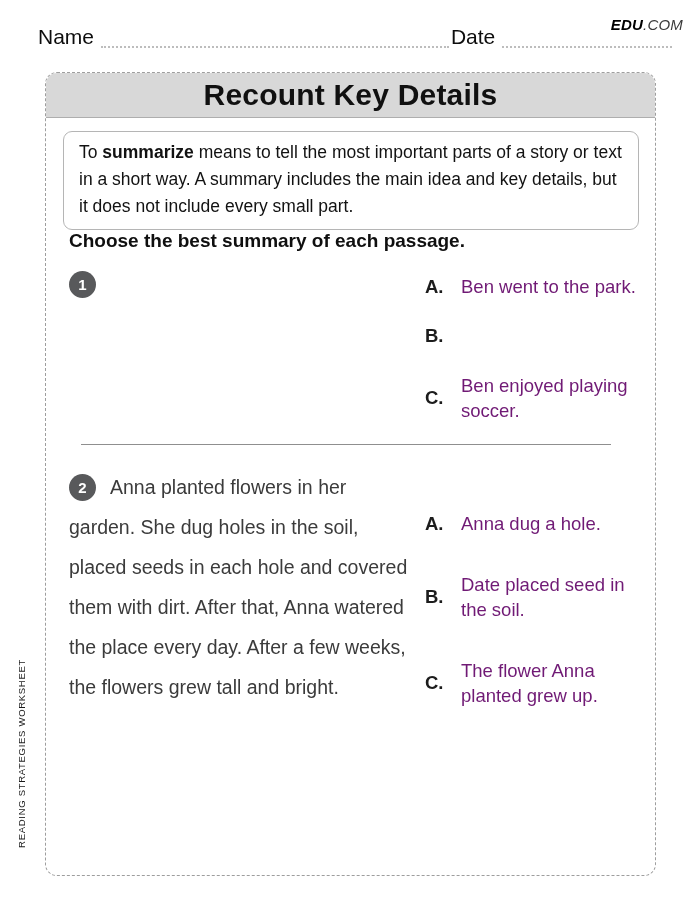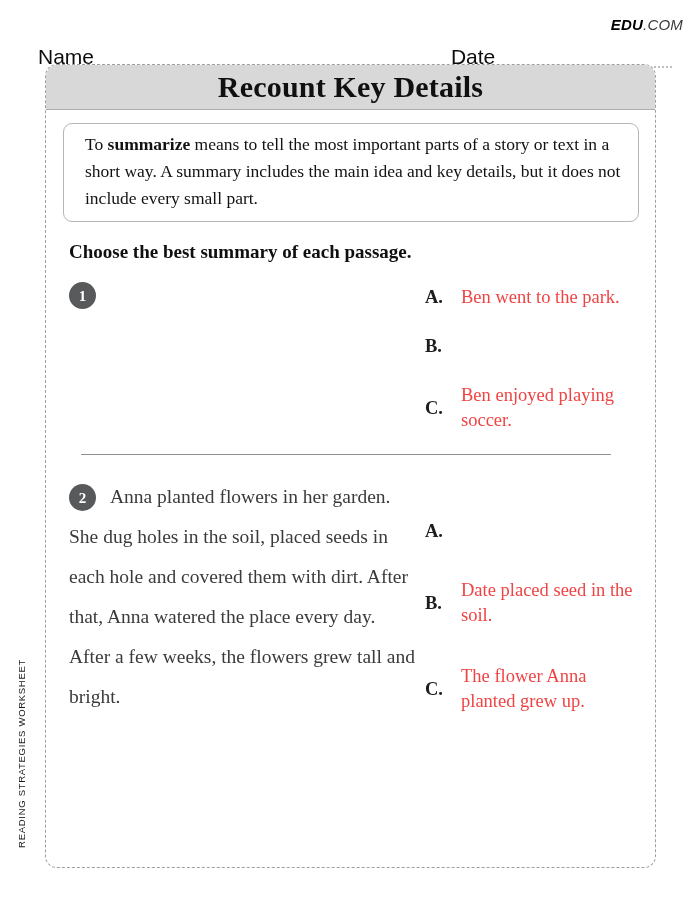--- a/index.html
+++ b/index.html
@@ -14,83 +14,82 @@
   
   .brand {
     position: absolute; top: 16px; right: 17px;
     font-style: italic; font-size: 15px; letter-spacing: .2px;
   }
   .brand-bold { font-weight: 800; color: #000; }
   .brand-rest { font-weight: 400; color: #3a3a3a; }
 
   
   .name-date-row {
-    position: absolute; top: 46px; left: 38px; right: 28px;
+    position: absolute; top: 26px; left: 38px; right: 28px;
     display: flex; align-items: flex-end; text-align: right;
   }
   .field-label { font-size: 21px; color: #0d0d0d; line-height: 1.05; white-space: nowrap; }
   .field-line { border-bottom: 2px dotted #bdbdbd; height: 19px; margin-left: 7px; }
   .line-name { flex: 2.05; }
   .line-date { flex: 1; }
   .date-label { margin-left: 2px; }
 
   
   .card {
-    position: absolute; top: 64px; left: 45px;
+    position: absolute; top: 72px; left: 45px;
     width: 611px; height: 804px;
     box-sizing: border-box;
     border: 1px dashed #9e9e9e;
     border-radius: 12px;
     background: #fff;
     overflow: hidden;
-    font-family: Liberation Serif, serif;
   }
   .title-bar {
     background: #d8d8d8;
     border-bottom: 1px solid #aeaeae;
     height: 44px;
     display: flex; align-items: center; justify-content: center;
   }
   .title-bar h1 {
     margin: 0; font-size: 30px; font-weight: 700; color: #101010; letter-spacing: .2px;
   }
   .content { padding: 13px 16px 0 17px; }
 
   .definition-box {
     border: 1.5px solid #b5b5b5;
     border-radius: 9px;
-    padding: 7px 11px 9px 21px;
+    padding: 7px 11px 9px 15px;
     font-size: 17.5px; line-height: 27px; color: #121212;
   }
   .definition-box b { font-weight: 700; }
 
   .instruction {
     font-size: 19px; font-weight: 700; color: #0f0f0f;
-    margin: 19px 0 12px 6px;
+    margin: 0 0 12px 6px;
   }
 
   .question { display: flex; gap: 10px; }
   .passage-col {
     width: 352px; box-sizing: border-box; padding-left: 6px;
     font-size: 19.5px; line-height: 40px; color: #3b3b3b;
   }
   .num-circle {
     float: left;
     width: 27px; height: 27px; border-radius: 50%;
     background: #58595b; color: #ffffff;
     font-weight: 700; font-size: 15px;
     display: flex; align-items: center; justify-content: center;
     margin: 7px 14px 0 0;
   }
   .options-col { flex: 1; display: flex; flex-direction: column; }
   .options-q1 { padding-top: 10px; gap: 26px; }
   .options-q2 { padding-top: 44px; gap: 36px; }
   .option { display: flex; align-items: center; gap: 14px; cursor: pointer; }
   .option-letter { font-weight: 700; font-size: 18.5px; color: #1c1c1c; width: 22px; flex: none; }
-  .option-text { font-size: 18.5px; line-height: 25px; color: #ef4444; }
+  .option-text { font-size: 18.5px; line-height: 25px; color: #701a75; }
 
   .divider {
     border: none; border-top: 1px solid #8f8f8f;
     margin: 21px 28px 22px 18px;
   }
 
   
   .vertical-label {
     position: absolute; left: 16px; bottom: 58px;
     writing-mode: vertical-rl; transform: rotate(180deg);
@@ -145,20 +144,21 @@
       <hr class="divider">
 
       <section class="question">
         <div class="passage-col">
           <span class="num-circle">2</span>
           <span class="passage-text">Anna planted flowers in her garden. She dug holes in the soil, placed seeds in each hole and covered them with dirt. After that, Anna watered the place every day. After a few weeks, the flowers grew tall and bright.</span>
         </div>
         <div class="options-col options-q2">
           <div class="option">
             <span class="option-letter">A.</span>
+            <span class="option-text">Anna dug a hole.</span>
           </div>
           <div class="option">
             <span class="option-letter">B.</span>
             <span class="option-text">Date placed seed in the soil.</span>
           </div>
           <div class="option">
             <span class="option-letter">C.</span>
             <span class="option-text">The flower Anna planted grew up.</span>
           </div>
         </div>

